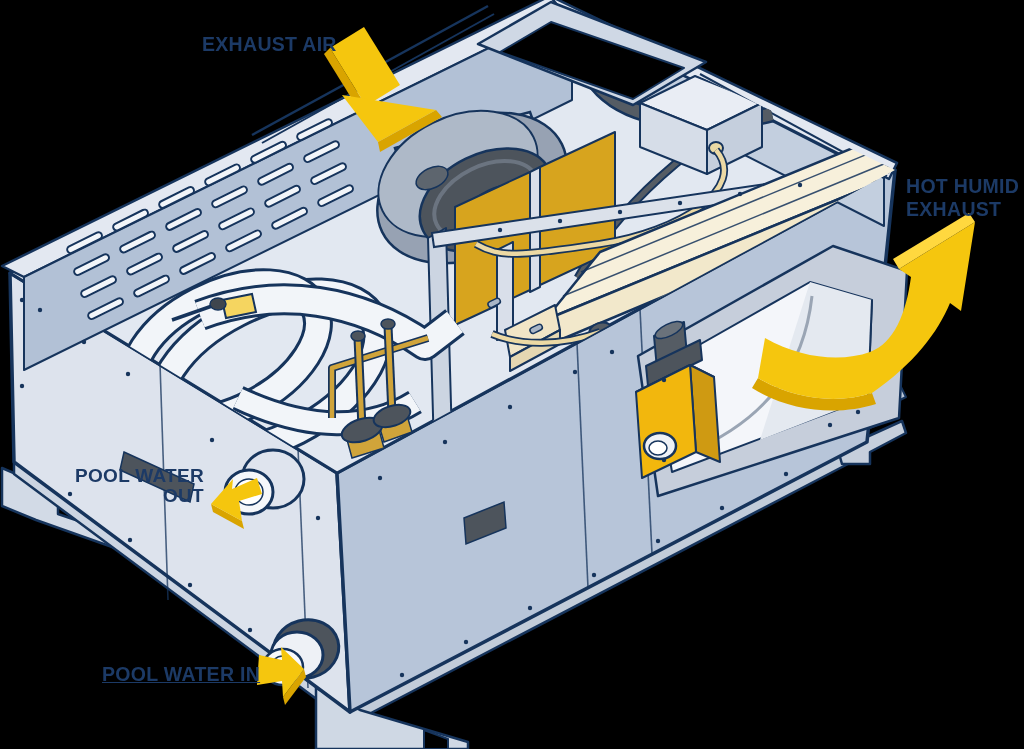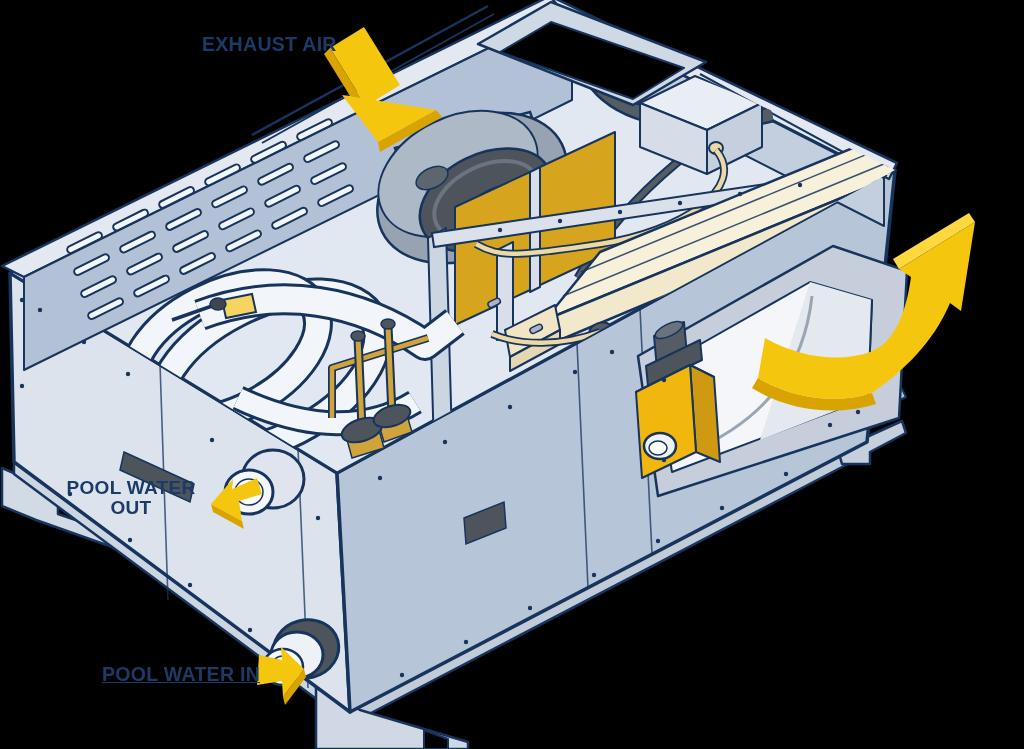--- a/index.html
+++ b/index.html
@@ -4,21 +4,21 @@
 <style>
   html,body{margin:0;padding:0;background:#000;}
   #stage{position:relative;width:1024px;height:749px;background:#000;overflow:hidden;
          font-family:"Liberation Sans",sans-serif;}
   #stage svg{position:absolute;left:0;top:0;}
   .lbl{position:absolute;color:#1c3a66;font-weight:700;font-size:19px;
        letter-spacing:.3px;line-height:21px;white-space:nowrap;}
   .lbl span{display:block;}
   #lbl-exhaust{left:202px;top:10px;font-size:19.5px;margin-top:24px;}
   #lbl-hot{left:906px;top:175px;line-height:23px;font-size:19.5px;}
-  #lbl-out{left:58px;top:478px;width:146px;text-align:center;line-height:20px;}
+  #lbl-out{left:58px;top:466px;width:146px;text-align:right;line-height:20px;}
   #lbl-in{left:102px;top:664px;font-size:19.5px;text-decoration:underline;}
 </style>
 </head>
 <body>
 
 <div id="stage">
 <svg width="1024" height="749" viewBox="0 0 1024 749">
   <defs>
     <clipPath id="interiorClip">
           <polygon points="10,273 553,6 895,170 337,473"></polygon>
@@ -261,18 +261,22 @@
     <polygon points="211,504 242,521 244,529 213,512" fill="#d9a400"></polygon>
     <polygon points="211,504 233,479 232,489 257,478 262,494 239,501 242,521" fill="#f5c60e"></polygon>
   </g>
   <g>
     <polygon points="304,669 283,697 285,705 306,677" fill="#d9a400"></polygon>
     <polygon points="304,669 281,647 282,660 259,655 257,685 282,681 283,697" fill="#f5c60e"></polygon>
   </g>
 </svg>
 
 <div class="lbl" id="lbl-exhaust">EXHAUST AIR</div>
+<div class="lbl" id="lbl-hot">
+  <span>HOT HUMID</span>
+  <span>EXHAUST</span>
+</div>
 <div class="lbl" id="lbl-out">
   <span>POOL WATER</span>
   <span>OUT</span>
 </div>
 <div class="lbl" id="lbl-in">POOL WATER IN</div>
 </div>
 
 </body></html>

